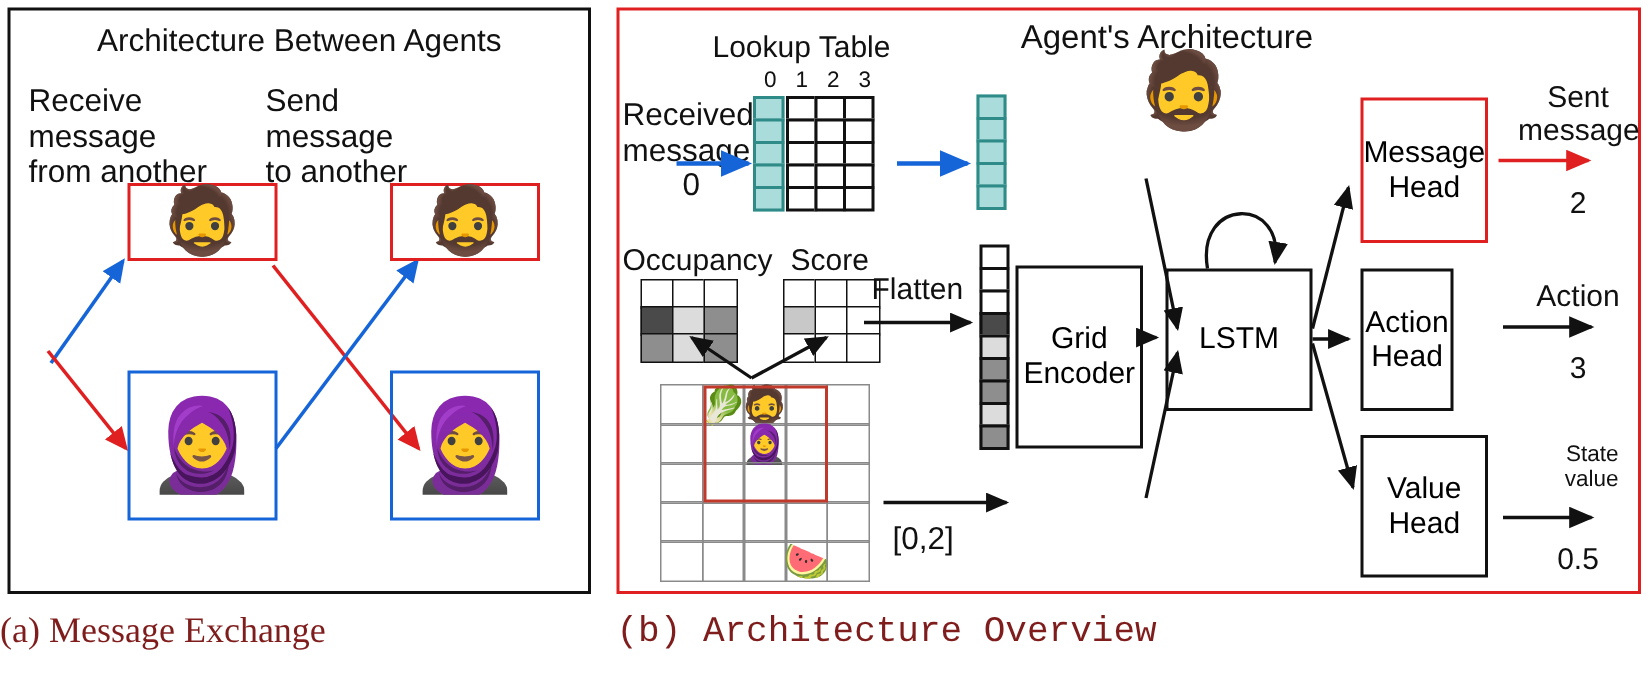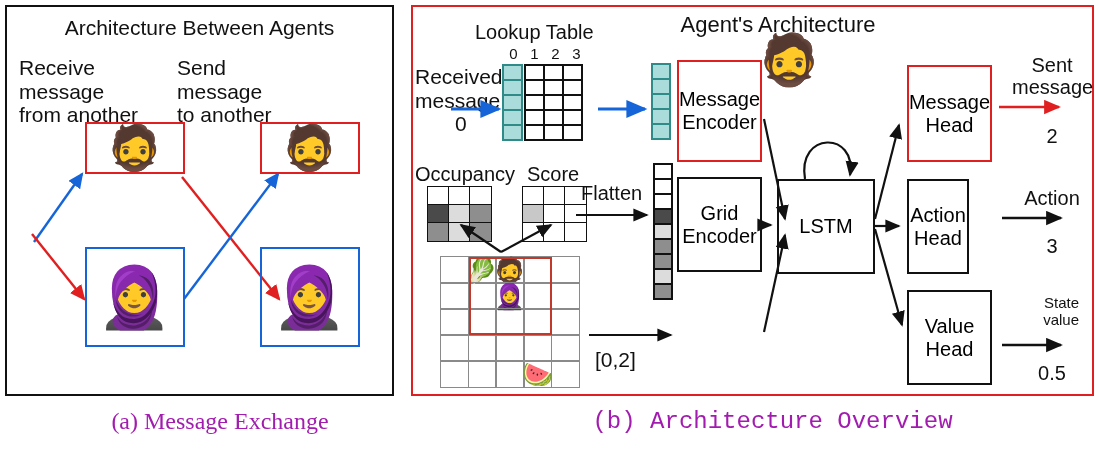--- a/index.html
+++ b/index.html
@@ -6,21 +6,21 @@
   body{width:1099px;height:451px;position:relative;overflow:hidden;
        font-family:"Liberation Sans","DejaVu Sans",sans-serif;color:#000;}
   .abs{position:absolute;}
   .txt{font-family:"Liberation Sans","DejaVu Sans",sans-serif;color:#111;line-height:1.12;white-space:pre;}
 
   
   #panel-a{left:5px;top:5px;width:389px;height:391px;border:2px solid #111;box-sizing:border-box;background:#fff;}
   #panel-b{left:411px;top:5px;width:683px;height:391px;border:2px solid #e02020;box-sizing:border-box;background:#fff;}
 
   .panel-title{font-size:21px;text-align:center;}
-  .cap{font-family:"Liberation Serif","DejaVu Serif",serif;font-size:24px;color:#a21caf;text-align:center;padding-left:20px;}
+  .cap{font-family:"Liberation Serif","DejaVu Serif",serif;font-size:24px;color:#7f1d1d;text-align:left;}
 
   
   .agentbox{box-sizing:border-box;display:flex;align-items:center;justify-content:center;}
   .agentbox.red{border:2px solid #e02020;}
   .agentbox.blue{border:2px solid #1565d8;}
   .emoji{font-family:"DejaVu Sans",sans-serif;line-height:1;}
 
   
   .nbox{box-sizing:border-box;border:2px solid #111;display:flex;flex-direction:column;
         align-items:center;justify-content:center;font-size:20px;background:#fff;text-align:center;}
@@ -230,25 +230,21 @@
       <div></div>
       <div>
         <span class="emoji" style="position: absolute; left: 50%; top: 50%; transform: translate(-50%, -50%); font-size: 25px;">🍉</span>
       </div>
       <div></div>
     </div>
   <div class="abs redsel" style="left:55.6px;top:250px;width:83.5px;height:78px;"></div>
 
   <div class="abs txt" style="left:182px;top:341px;font-size:21px;">[0,2]</div>
 
-  <div class="abs nbox redb" style="left:264px;top:53px;width:85px;height:102px;">
-    <span>Message
-Encoder</span>
-  </div>
-  <div class="abs nbox" style="left:264px;top:170px;width:85px;height:95px;">
+  <div class="abs nbox" style="left:264px;top:170px;width:85px;height:122px;">
     <span>Grid
 Encoder</span>
   </div>
 
   <div class="abs nbox" style="left:364px;top:172px;width:98px;height:95px;">
     <span>LSTM</span>
   </div>
 
   <div class="abs nbox redb" style="left:494px;top:58px;width:85px;height:97px;">
     <span>Message

